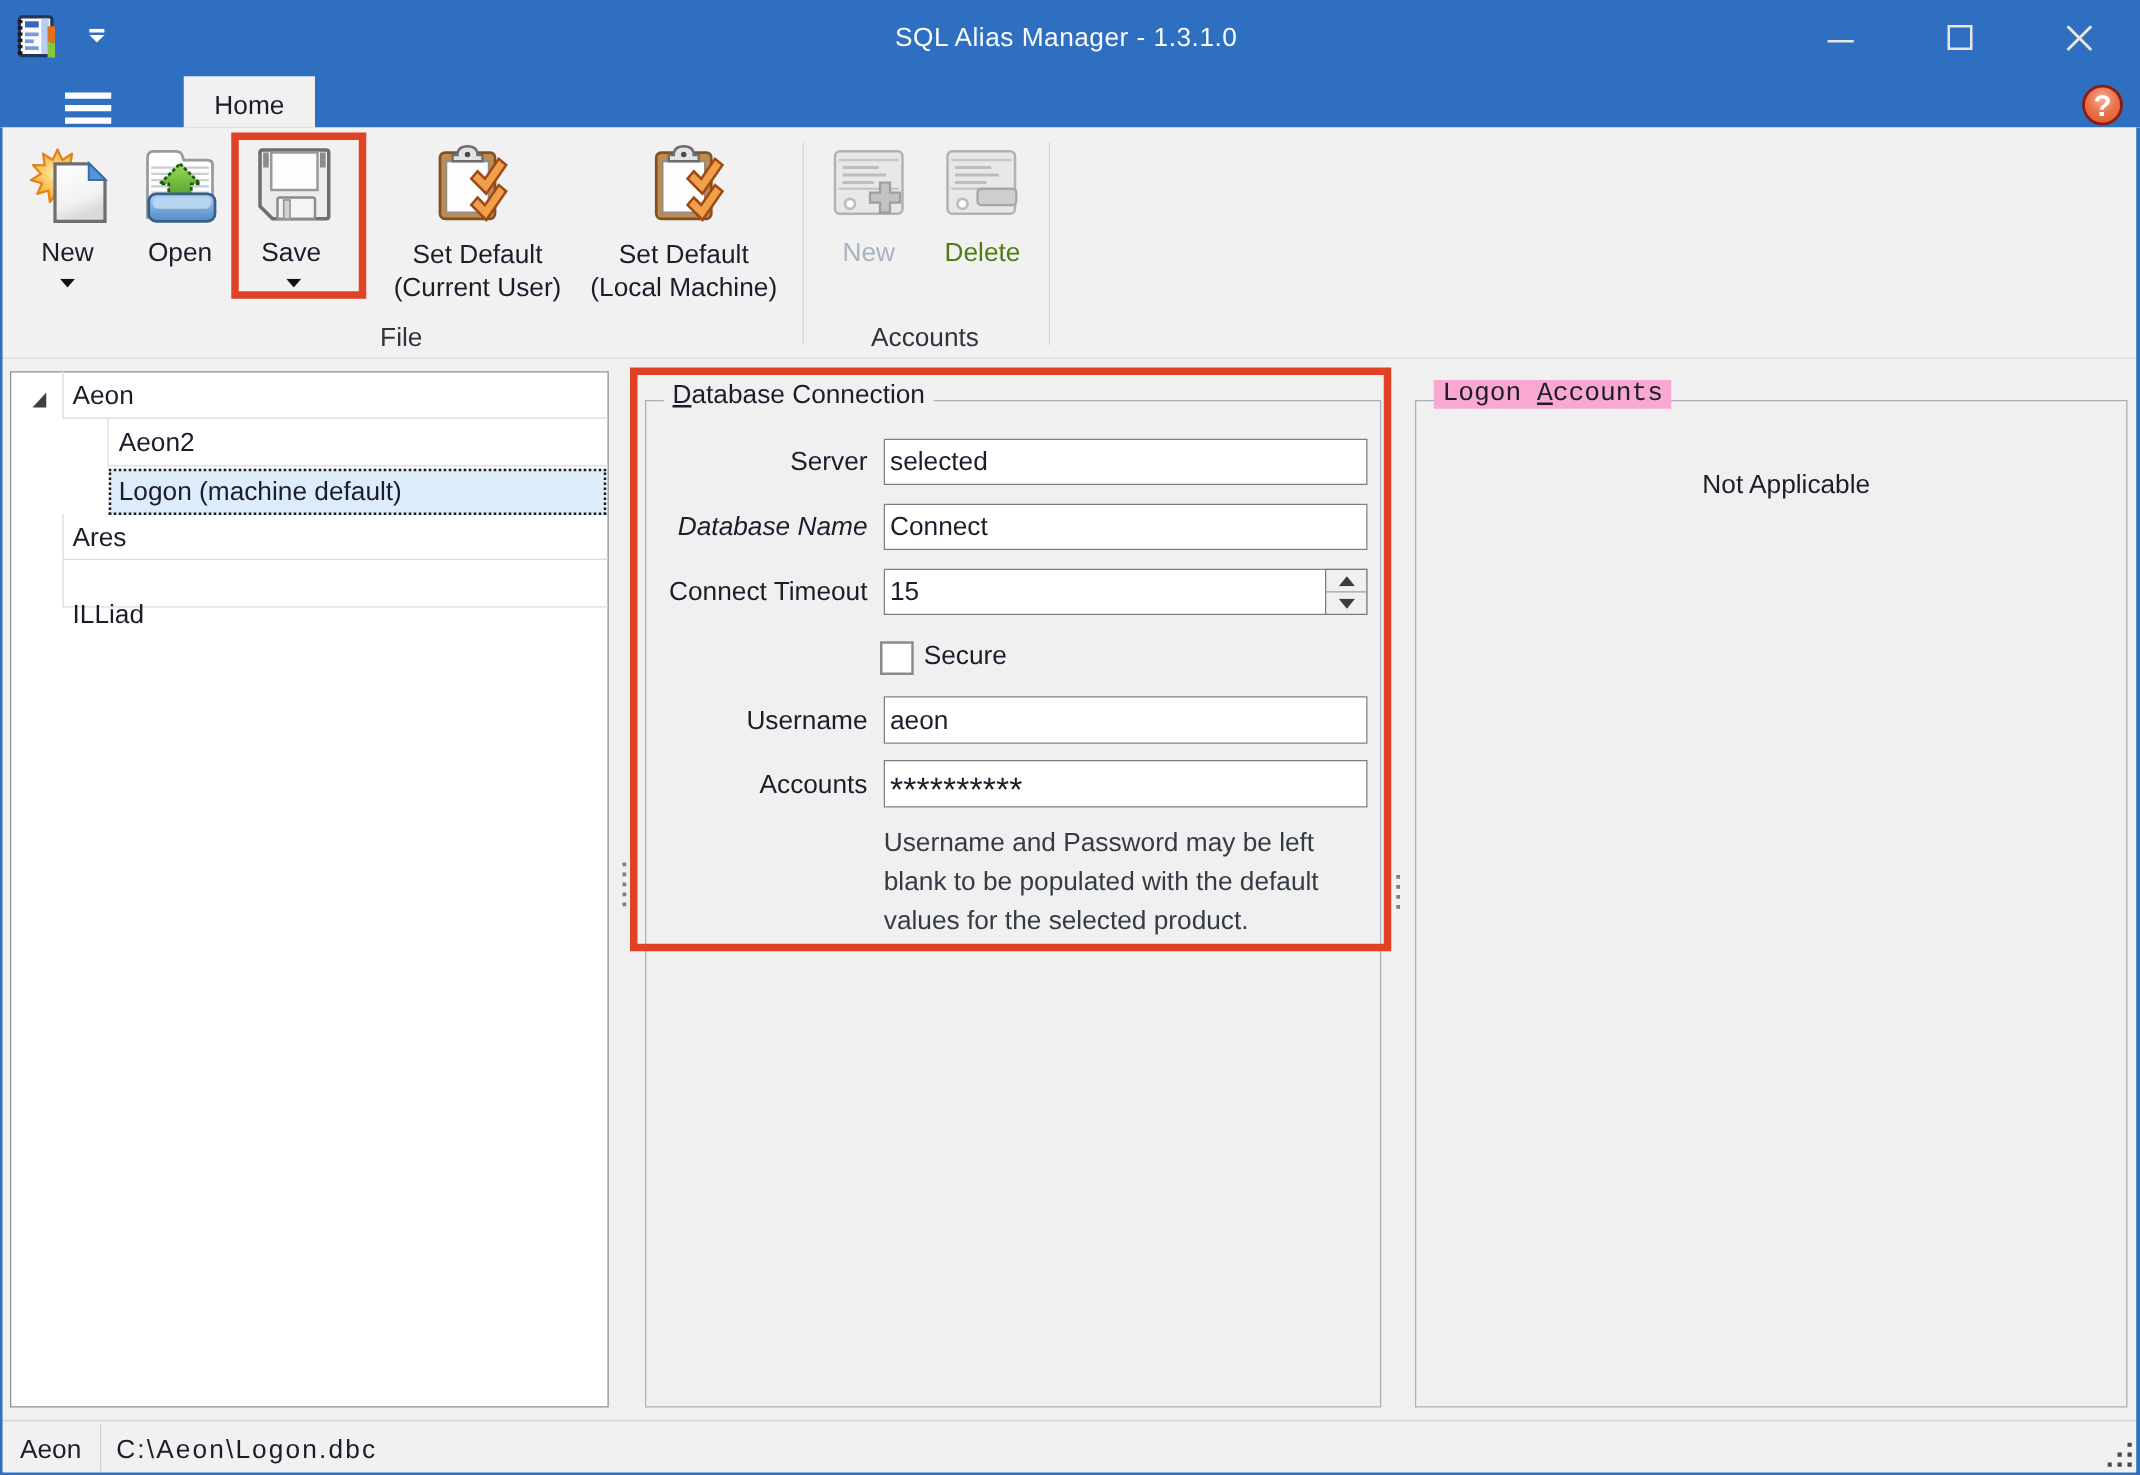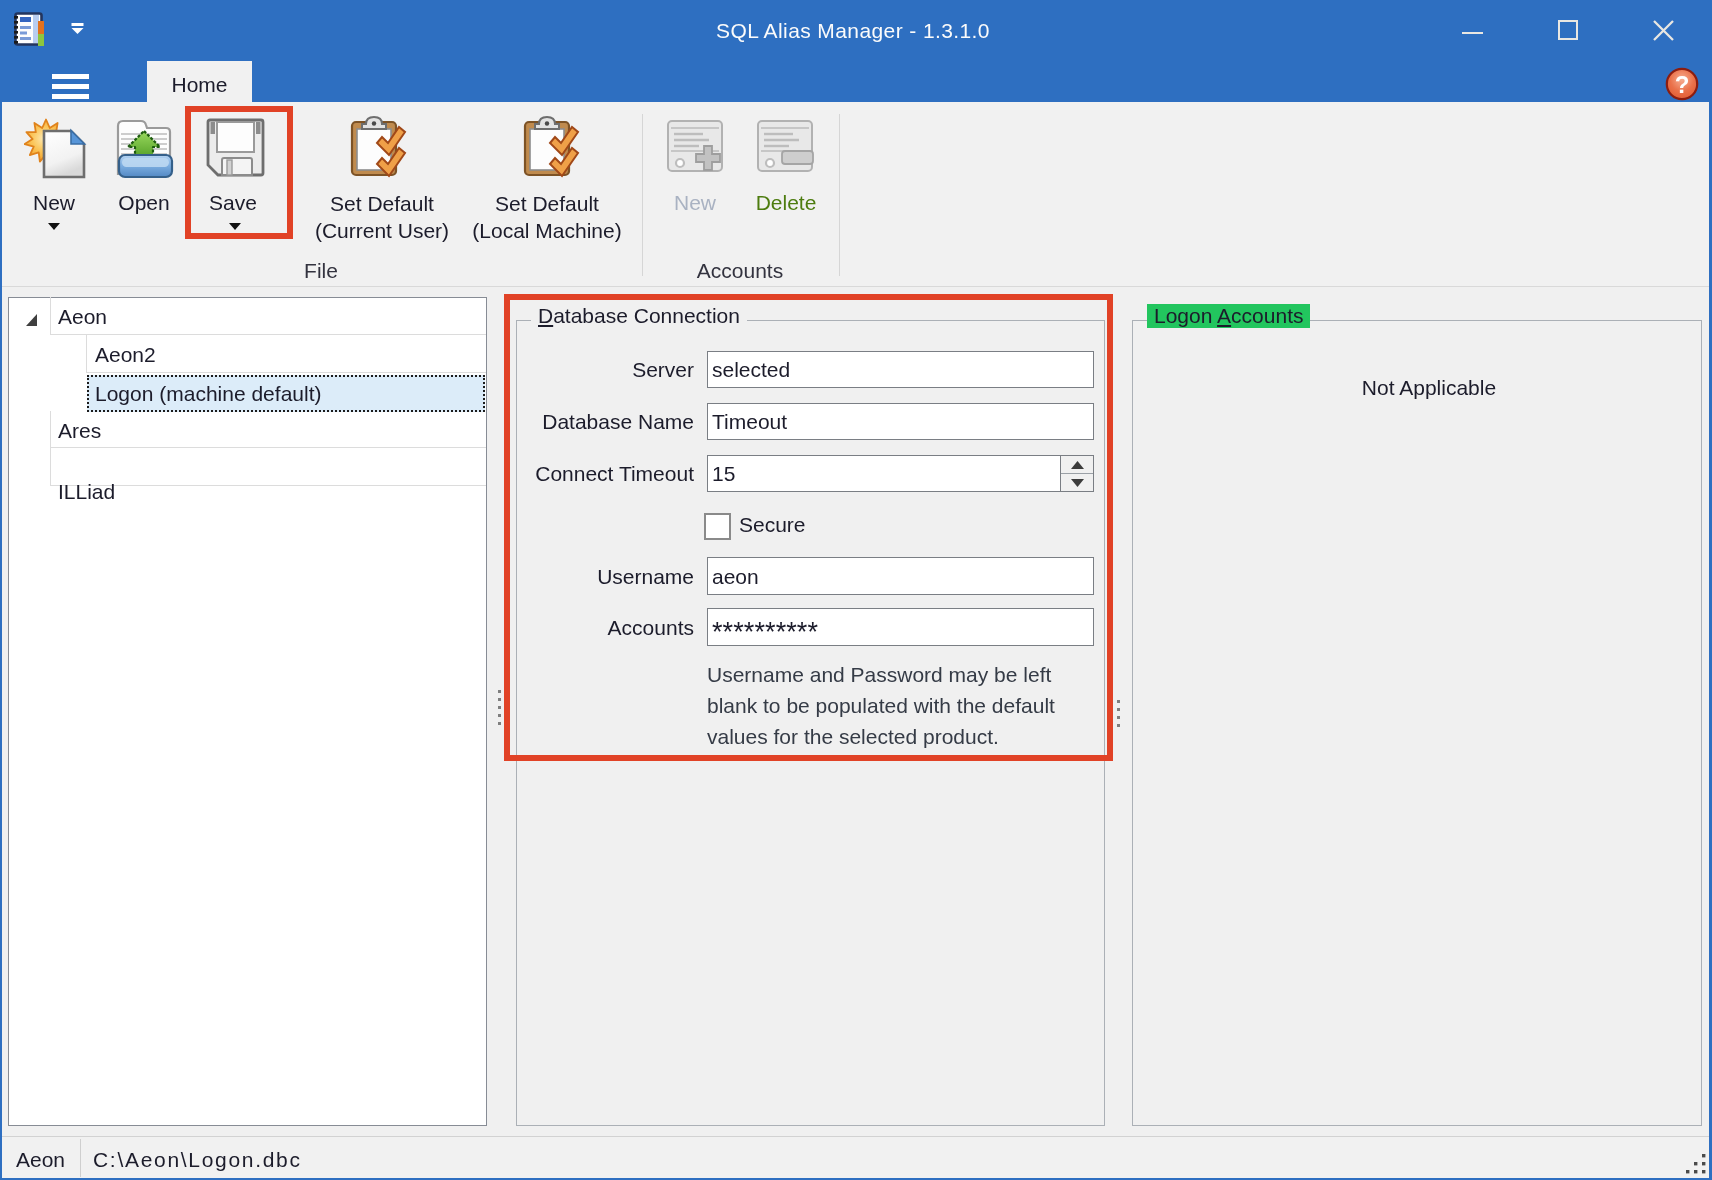--- a/index.html
+++ b/index.html
@@ -221,23 +221,23 @@
     <div style="width:3px;height:3px;background:#7f7f7f;"></div>
   </div>
 
   <div class="abs" style="left:516px;top:320px;width:589px;height:806px;border:1.4px solid #abb0b6;"></div>
   <div class="abs txt" style="left:531px;top:304px;background:#f0f0f0;padding:0 7px;"><u>D</u>atabase Connection</div>
 
   <div class="abs txt" style="left:400px;top:358px;width:294px;text-align:right;">Server</div>
   <div class="abs" style="left:707px;top:351px;width:387px;height:37px;background:#fff;border:1.4px solid #7a7e84;"></div>
   <div class="abs txt" style="left:712px;top:358px;">selected</div>
 
-  <div class="abs txt" style="left:400px;top:410px;width:294px;text-align:right;">Database Name</div>
+  <div class="abs txt" style="left:400px;top:410px;width:294px;text-align:right;font-style:italic;">Database Name</div>
   <div class="abs" style="left:707px;top:403px;width:387px;height:37px;background:#fff;border:1.4px solid #7a7e84;"></div>
-  <div class="abs txt" style="left:712px;top:410px;">Timeout</div>
+  <div class="abs txt" style="left:712px;top:410px;">Connect</div>
 
   <div class="abs txt" style="left:400px;top:462px;width:294px;text-align:right;">Connect Timeout</div>
   <div class="abs" style="left:707px;top:455px;width:387px;height:37px;background:#fff;border:1.4px solid #7a7e84;"></div>
   <div class="abs txt" style="left:712px;top:462px;">15</div>
   <div class="abs" style="left:1060px;top:455px;width:34px;height:37px;background:#f0f0f0;border:1.4px solid #7a7e84;"></div>
   <div class="abs" style="left:1061px;top:473px;width:32px;height:1.4px;background:#9aa0a6;"></div>
   <svg class="abs" style="left:1071px;top:461px;" width="13" height="8" viewBox="0 0 13 8">
       <path d="M0 8 H13 L6.5 0 Z" fill="#3c3c3c"></path>
     </svg>
   <svg class="abs" style="left:1071px;top:479px;" width="13" height="8" viewBox="0 0 13 8">
@@ -253,21 +253,21 @@
 
   <div class="abs txt" style="left:400px;top:616px;width:294px;text-align:right;">Accounts</div>
   <div class="abs" style="left:707px;top:608px;width:387px;height:38px;background:#fff;border:1.4px solid #7a7e84;"></div>
   <div class="abs txt" style="left:712px;top:617px;font-size:27px;letter-spacing:0.1px;">**********</div>
 
   <div class="abs txt" style="left:707px;top:659px;line-height:31px;color:#353b46;white-space:normal;width:400px;">Username and Password may be left blank to be populated with the default values for the selected product.</div>
 
   <div class="abs" style="left:504px;top:294px;width:609px;height:467px;border:6px solid #e14226;"></div>
 
   <div class="abs" style="left:1132px;top:320px;width:570px;height:806px;border:1.4px solid #abb0b6;"></div>
-  <div class="abs txt" style="left:1147px;top:304px;background:#22c55e;padding:0 7px;">Logon <u>A</u>ccounts</div>
+  <div class="abs txt" style="left:1147px;top:304px;background:#f9a8d4;padding:0 7px;font-family:Liberation Mono, monospace;">Logon <u>A</u>ccounts</div>
   <div class="abs txt" style="left:1144px;top:376px;width:570px;text-align:center;">Not Applicable</div>
 
   <div class="abs" style="left:0;top:1136px;width:1712px;height:44px;background:#f1f1f1;border-top:1.4px solid #d2d2d2;"></div>
   <div class="abs txt" style="left:16px;top:1148px;">Aeon</div>
   <div class="abs" style="left:80px;top:1139px;width:1px;height:38px;background:#cfcfcf;"></div>
   <div class="abs txt" style="left:93px;top:1148px;letter-spacing:1.7px;">C:\Aeon\Logon.dbc</div>
 
   <svg class="abs" style="left:1686px;top:1154px;" width="22" height="22" viewBox="0 0 22 22">
     <g fill="#4a4a4a">
       <rect x="16" y="0" width="3.4" height="3.4"></rect>

